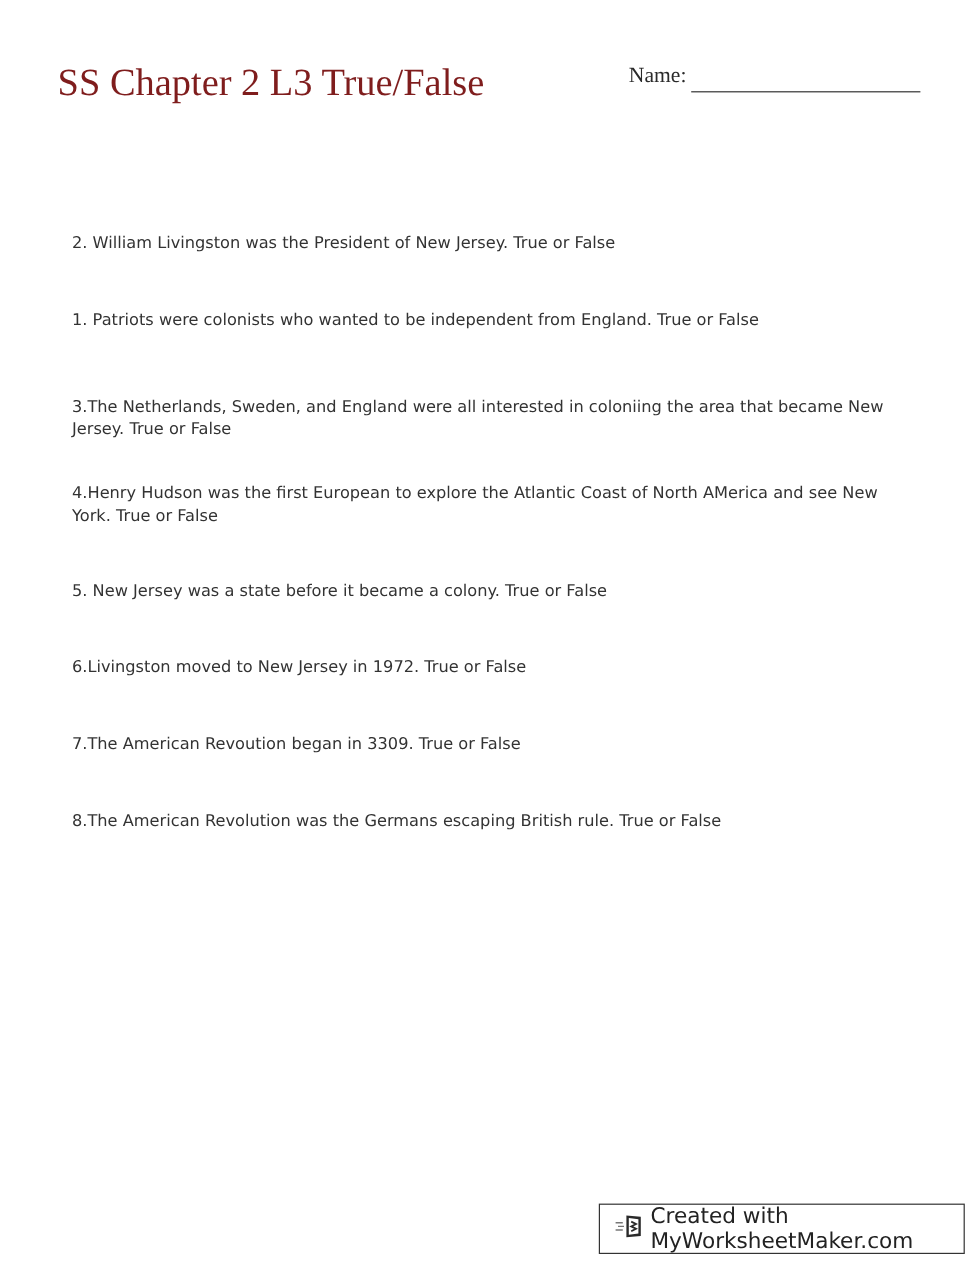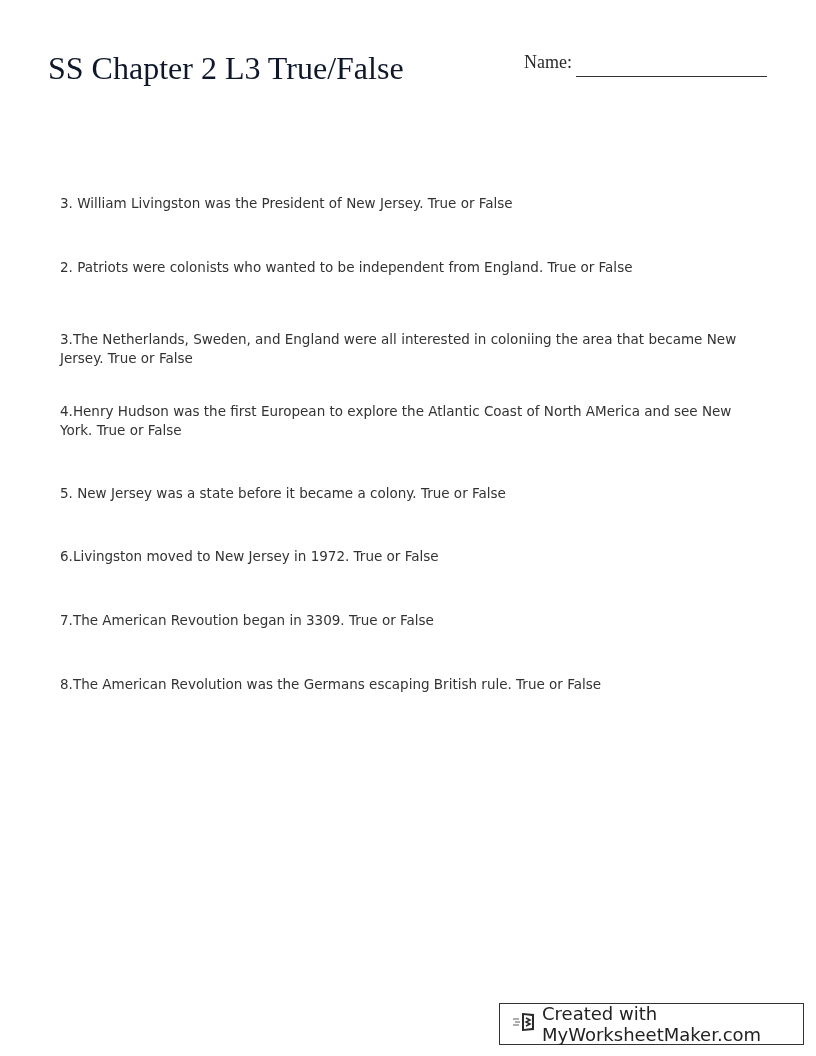--- a/index.html
+++ b/index.html
@@ -2,21 +2,21 @@
 <html><head>
   <meta charset="utf-8">
   <style>
     html, body { margin: 0; padding: 0; }
     body {
       width: 816px; height: 1056px; background: #ffffff; position: relative;
       overflow: hidden; color: #222;
     }
     .title {
       position: absolute; left: 48px; top: 50px;
-      font-family: "Liberation Serif", serif; font-size: 32px; color: #0f172a;
+      font-family: "Liberation Serif", serif; font-size: 32px; color: #7f1d1d;
       white-space: nowrap;
     }
     .fields { position: absolute; left: 500px; top: 52px; width: 270px; }
     .field-row { position: relative; height: 38px; }
     .field-label {
       position: absolute; right: 198px; top: 0;
       font-family: "Liberation Serif", serif; font-size: 18px; color: #2a2a2a;
       white-space: nowrap;
     }
     .field-line {
@@ -43,22 +43,22 @@
 <div class="title">SS Chapter 2 L3 True/False</div>
 
 <div class="fields">
   <div class="field-row">
     <span class="field-label">Name:</span>
     <div class="field-line"></div>
   </div>
 </div>
 
 <div class="questions">
-  <div class="q" style="top:0px">3. William Livingston was the President of New Jersey. True or False</div>
-  <div class="q" style="top:64px">2. Patriots were colonists who wanted to be independent from England. True or False</div>
+  <div class="q" style="top:0px">2. William Livingston was the President of New Jersey. True or False</div>
+  <div class="q" style="top:64px">1. Patriots were colonists who wanted to be independent from England. True or False</div>
   <div class="q" style="top:136px">3.The Netherlands, Sweden, and England were all interested in coloniing the area that became New Jersey. True or False</div>
   <div class="q" style="top:208px">4.Henry Hudson was the first European to explore the Atlantic Coast of North AMerica and see New York. True or False</div>
   <div class="q" style="top:290px">5. New Jersey was a state before it became a colony. True or False</div>
   <div class="q" style="top:353px">6.Livingston moved to New Jersey in 1972. True or False</div>
   <div class="q" style="top:417px">7.The American Revoution began in 3309. True or False</div>
   <div class="q" style="top:481px">8.The American Revolution was the Germans escaping British rule. True or False</div>
 </div>
 
 <div class="footer">
   <span>

